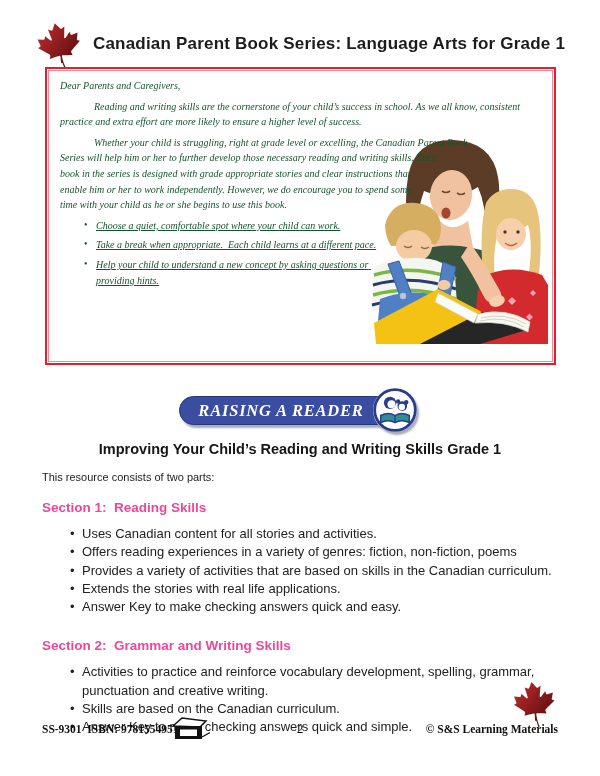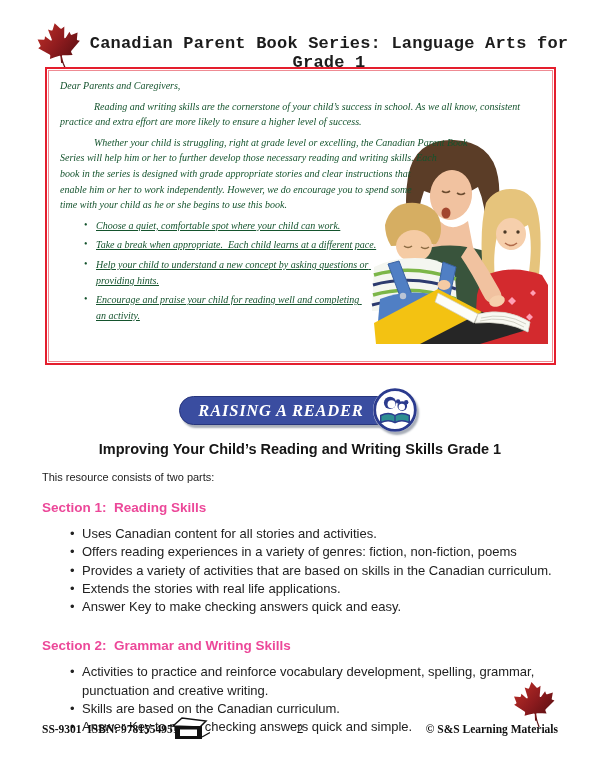--- a/index.html
+++ b/index.html
@@ -3,21 +3,21 @@
 <meta charset="utf-8">
 <style>
   html,body{margin:0;padding:0;background:#ffffff;}
   body{width:600px;height:776px;position:relative;overflow:hidden;
        font-family:"Liberation Sans",sans-serif;color:var(--text,#1a1a1a);}
 
   
   .header{position:absolute;top:22px;left:30px;right:30px;height:50px;}
   .header .leaf{position:absolute;left:0;top:0;width:58px;height:52px;transform:rotate(-10deg);}
   .header h1{position:absolute;left:58px;right:0;top:12px;margin:0;text-align:center;
-             font-size:17px;font-weight:bold;color:#1c1c1c;letter-spacing:0.2px;font-family:Liberation Mono, monospace;}
+             font-size:17px;font-weight:bold;color:#1c1c1c;letter-spacing:0.2px;}
 
   
   .letterbox{position:absolute;top:67px;left:45px;width:511px;height:298px;box-sizing:border-box;
              border:2px solid var(--accent_red,#e41e2d);
              box-shadow:inset 0 0 0 1px #ffffff, inset 0 0 0 2px #ef8b93;
              padding:9px 12px 0 13px;overflow:hidden;}
   .letter{font-family:"Liberation Serif",serif;font-style:italic;font-size:10px;
           line-height:15.6px;color:#14532d;}
   .letter p{margin:0 0 5px 0;}
   .letter p.indent{text-indent:34px;}
@@ -134,21 +134,20 @@
           <path d="M120 181 Q148 174 172 189 L170 199 Q147 187 117 190 Z" fill="#f8f8f2" stroke="#d8d8cc" stroke-width="0.8"></path>
           <path d="M123 185 Q147 179 168 191 M122 188 Q146 182 166 194" stroke="#c8c8ba" stroke-width="0.8" fill="none"></path>
         </svg>
       </div>
 
       <p class="indent">Whether your child is struggling, right at grade level or excelling, the Canadian Parent Book Series will help him or her to further develop those necessary reading and writing skills. Each book in the series is designed with grade appropriate stories and clear instructions that enable him or her to work independently. However, we do encourage you to spend some time with your child as he or she begins to use this book.</p>
       <ul>
         <li><span class="pre">Choose a quiet, comfortable spot where your child can work.</span></li>
         <li><span class="pre">Take a break when appropriate.  Each child learns at a different pace.</span></li>
         <li><span class="pre">Help your child to understand a new concept by asking questions or providing hints.</span></li>
-        <li><span class="pre">Encourage and praise your child for reading well and completing an activity.</span></li>
       </ul>
     </div>
   </div>
 
   <div class="banner">
     <div class="pill">RAISING A READER</div>
     <div class="badge">
       <svg viewBox="0 0 40 40">
         <circle cx="20" cy="20" r="18.5" fill="#ffffff" stroke="#2b3b8e" stroke-width="2.6"></circle>
         <circle cx="15.5" cy="13.5" r="5.6" fill="#2b3b8e"></circle>

